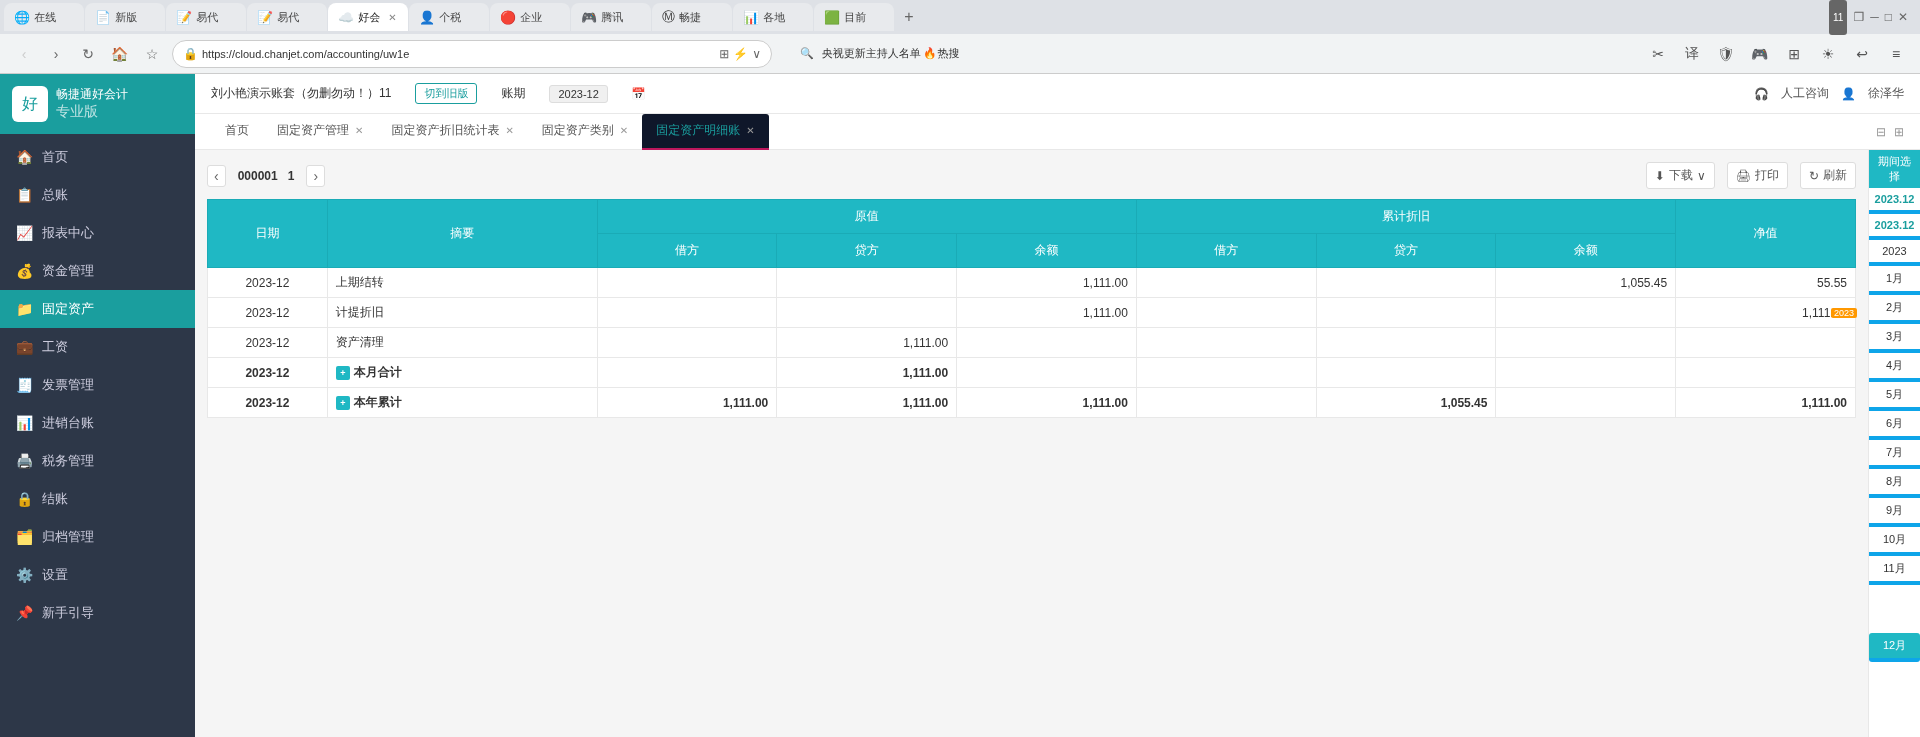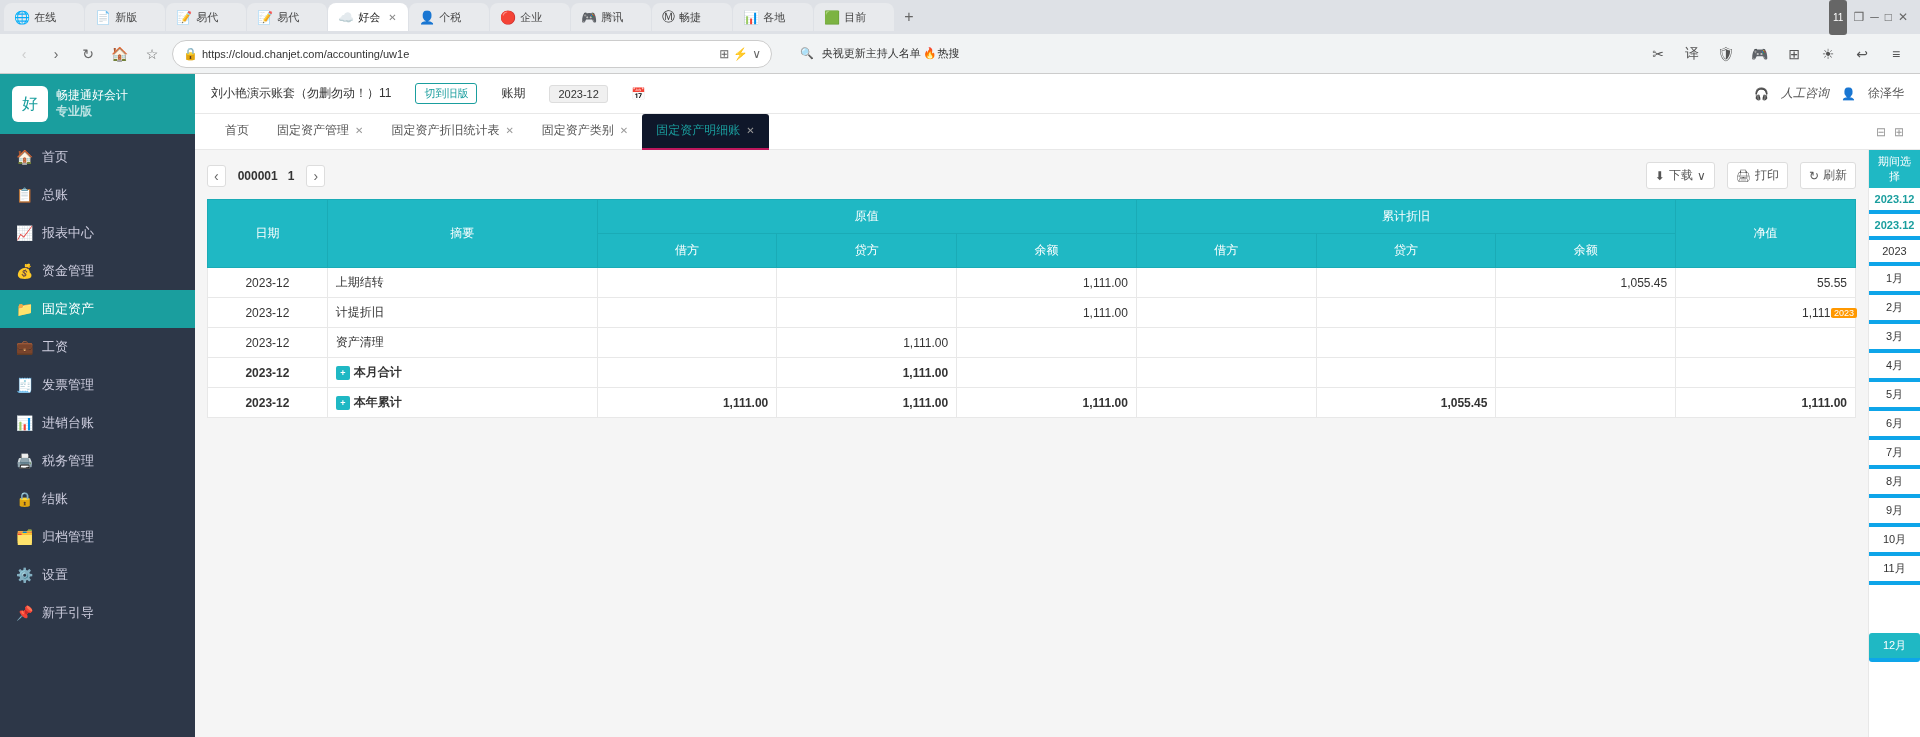--- a/index.html
+++ b/index.html
@@ -23,21 +23,21 @@
     .toolbar-icon { width: 24px; height: 24px; display: flex; align-items: center; justify-content: center; font-size: 14px; color: #555; cursor: pointer; }
 
     
     .app { display: flex; height: calc(737px - 74px); }
 
     
     .sidebar { width: 195px; background: #2d3748; color: #fff; display: flex; flex-direction: column; flex-shrink: 0; }
     .sidebar-logo { display: flex; align-items: center; gap: 8px; padding: 12px; background: #1a9e9e; }
     .sidebar-logo-icon { width: 36px; height: 36px; background: #fff; border-radius: 6px; display: flex; align-items: center; justify-content: center; font-size: 16px; color: #1a9e9e; }
     .sidebar-logo-text { font-size: 12px; color: #fff; line-height: 1.3; }
-    .sidebar-logo-sub { font-size: 12px; color: rgba(255,255,255,0.7); font-weight: bold; }
+    .sidebar-logo-sub { font-size: 14px; color: rgba(255,255,255,0.7); }
     .sidebar-menu { flex: 1; overflow-y: auto; padding: 4px 0; }
     .sidebar-item { display: flex; align-items: center; gap: 8px; padding: 10px 16px; cursor: pointer; color: #ccd; font-size: 13px; }
     .sidebar-item.active { background: #1a9e9e; color: #fff; }
     .sidebar-item-icon { width: 18px; height: 18px; display: flex; align-items: center; justify-content: center; font-size: 14px; }
 
     
     .main { flex: 1; display: flex; flex-direction: column; background: #f5f5f5; overflow: hidden; }
 
     
     .app-header { background: #fff; border-bottom: 1px solid #e8e8e8; padding: 0 16px; height: 40px; display: flex; align-items: center; gap: 12px; }
@@ -244,21 +244,21 @@
     <div class="app-header">
       <div class="account-info">
         <span>刘小艳演示账套（勿删勿动！）11</span>
         <button class="switch-btn">切到旧版</button>
         <span>账期</span>
         <span class="period-badge">2023-12</span>
         <span style="cursor:pointer;">📅</span>
       </div>
       <div class="header-right">
         <span>🎧</span>
-        <span style="cursor:pointer;font-style:italic;">人工咨询</span>
+        <span style="cursor:pointer;">人工咨询</span>
         <span>👤</span>
         <span>徐泽华</span>
       </div>
     </div>
 
     <div class="page-tabs">
       <div class="page-tab">
         <span>首页</span>
       </div>
       <div class="page-tab">

